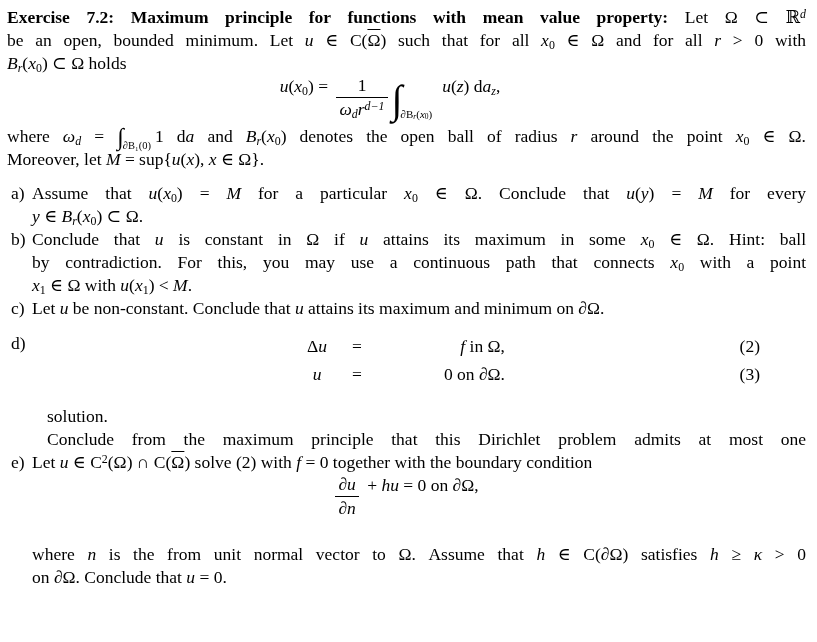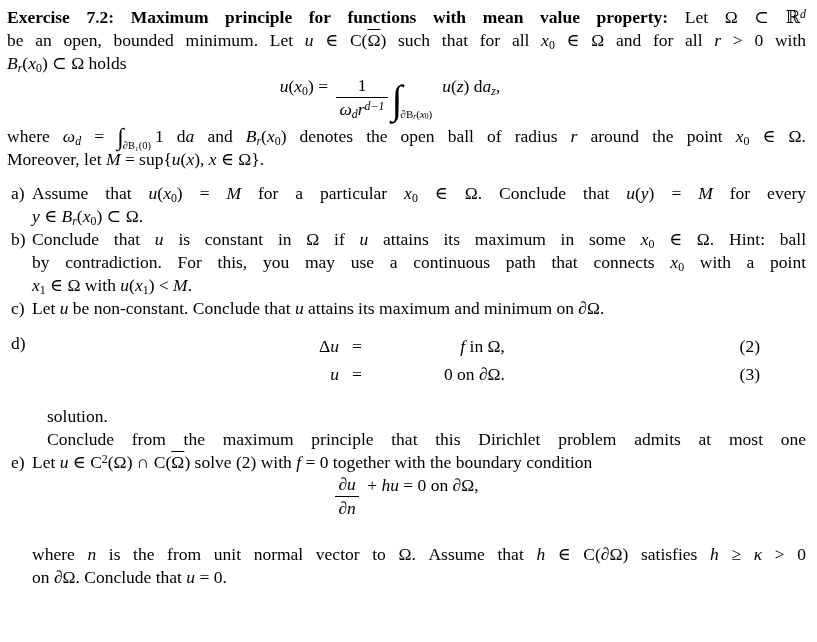--- a/index.html
+++ b/index.html
@@ -31,21 +31,21 @@
   .displayeq.mv{height:50px;padding-right:37px;}
   .displayeq.bc{height:56px;padding-right:28px;margin-bottom:13px;}
   .frac{display:inline-block;text-align:center;vertical-align:middle;margin:0 4px;}
   .frac .num{display:block;border-bottom:1px solid #000;padding:0 3px 1px;line-height:21px;}
   .frac .den{display:block;padding:1px 3px 0;line-height:21px;}
   .int{font-size:40px;line-height:44px;align-self:center;}
   .intsub{font-size:11px;line-height:11px;align-self:center;position:relative;top:14px;left:-2px;margin-right:8px;}
   
   .eqrows{margin:12px 0 17px 0;}
   .eqrow{position:relative;height:28px;line-height:28px;text-align:center;padding-right:38px;}
-  .eql{display:inline-block;min-width:44px;text-align:right;}
+  .eql{display:inline-block;min-width:44px;}
   .eqm{display:inline-block;margin:0 13px;}
   .eqr{display:inline-block;min-width:130px;text-align:right;}
   .eqnum{position:absolute;right:46px;top:0;}
 </style>
 </head>
 <body>
 
 <div class="doc">
 
   <div class="para">

